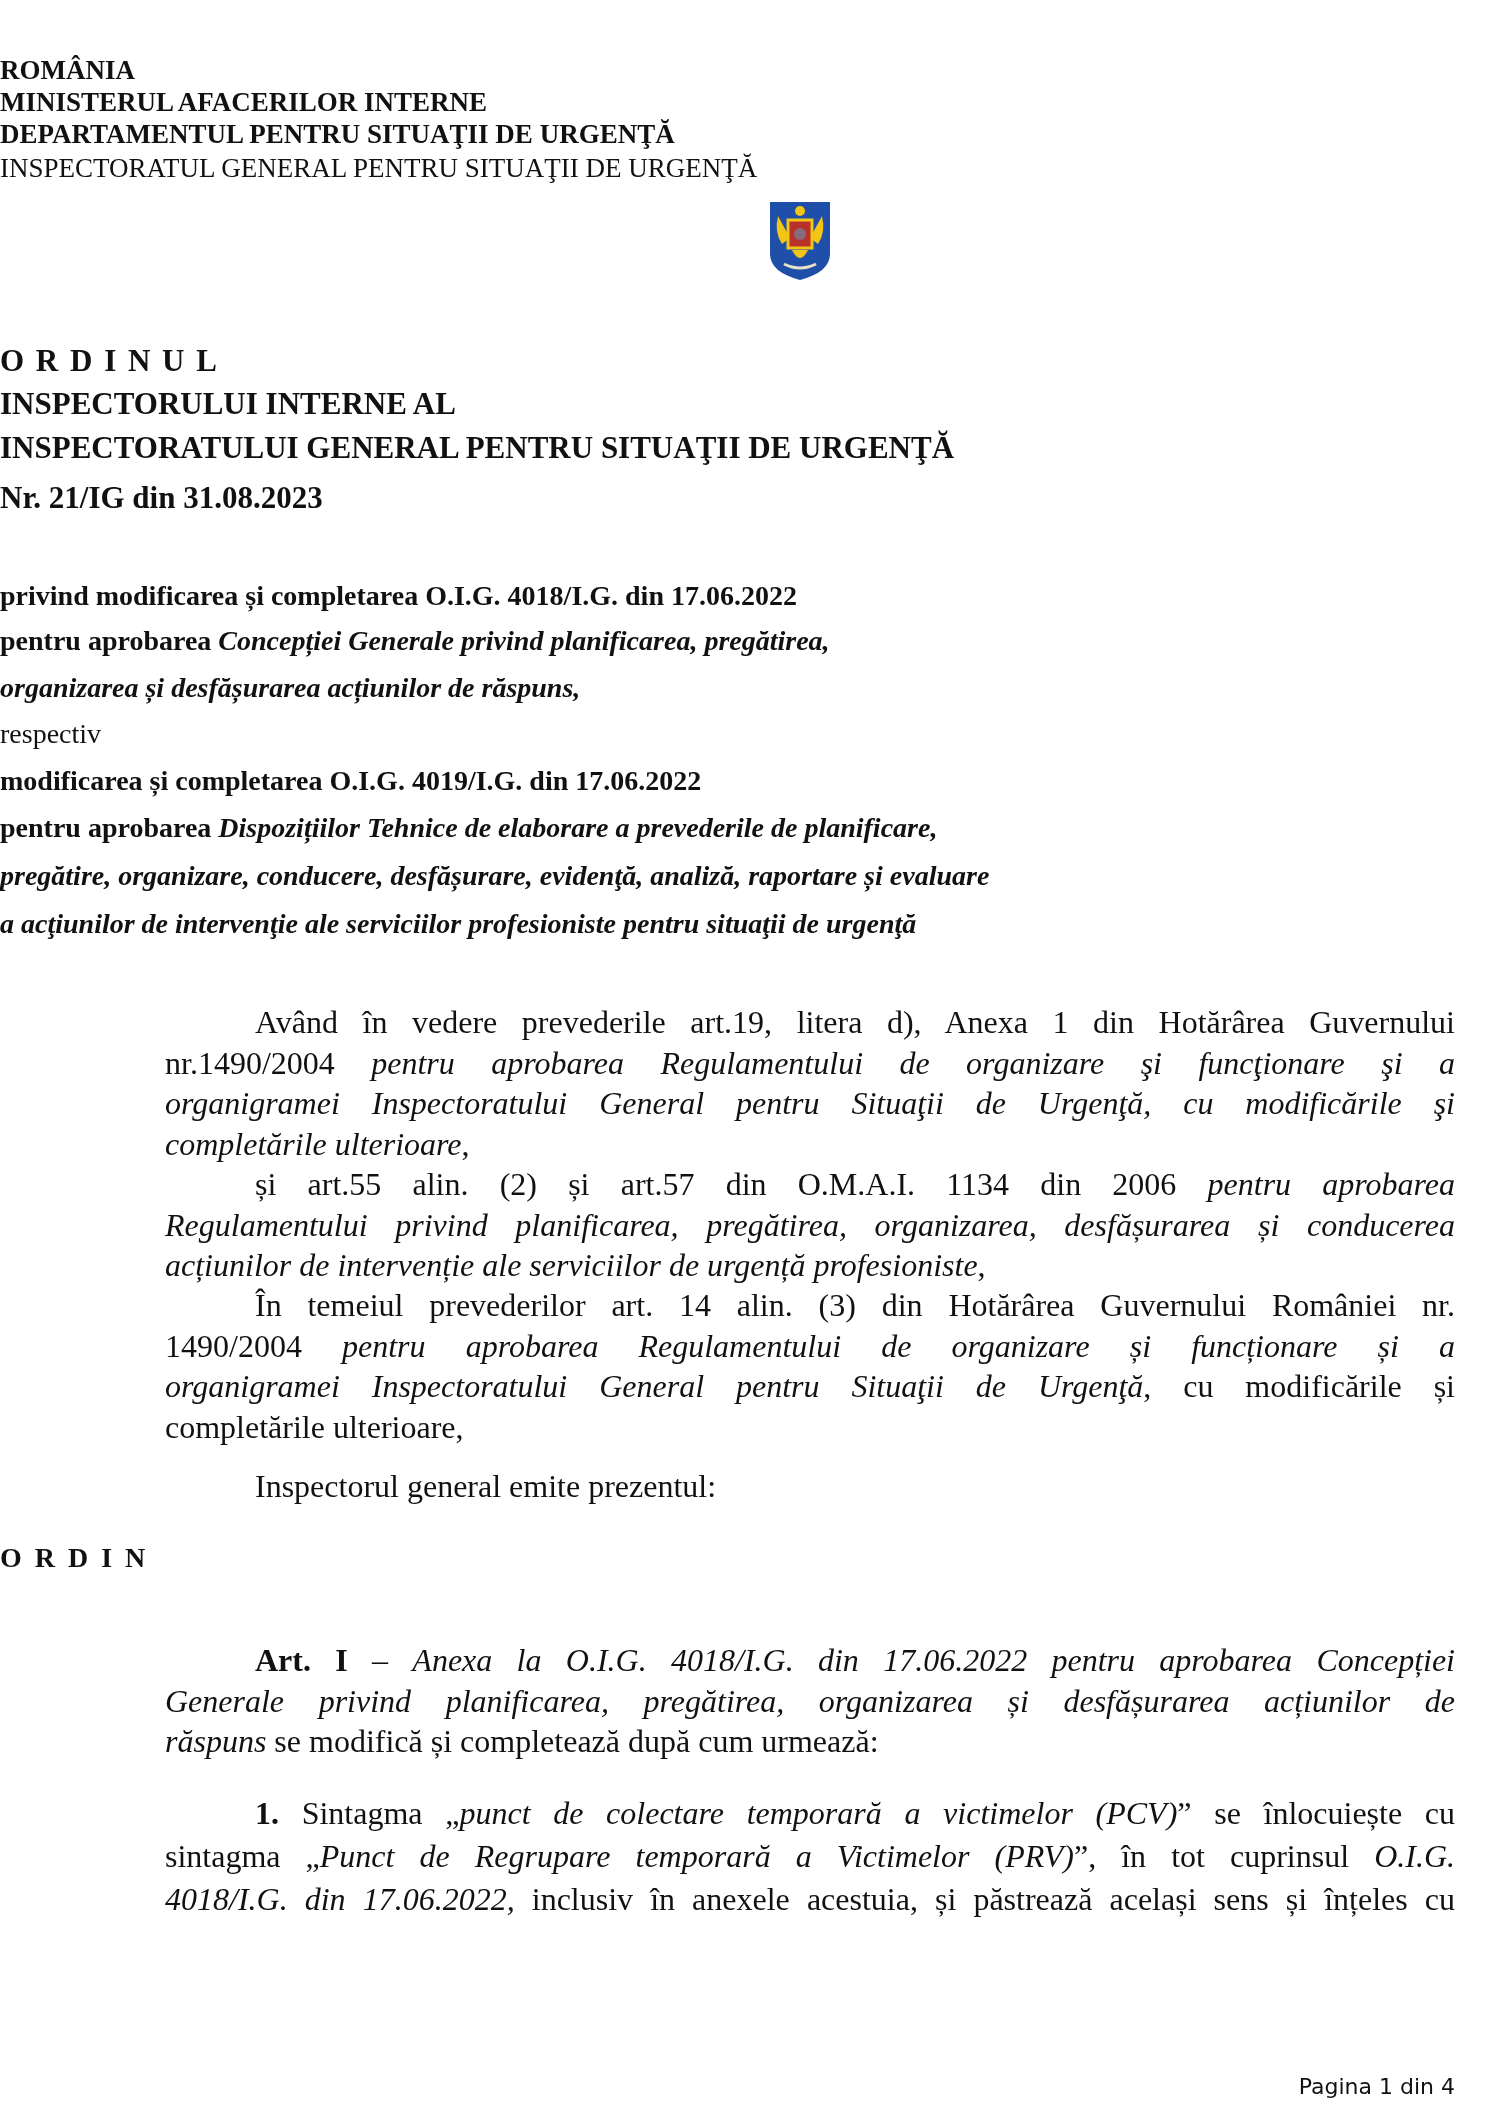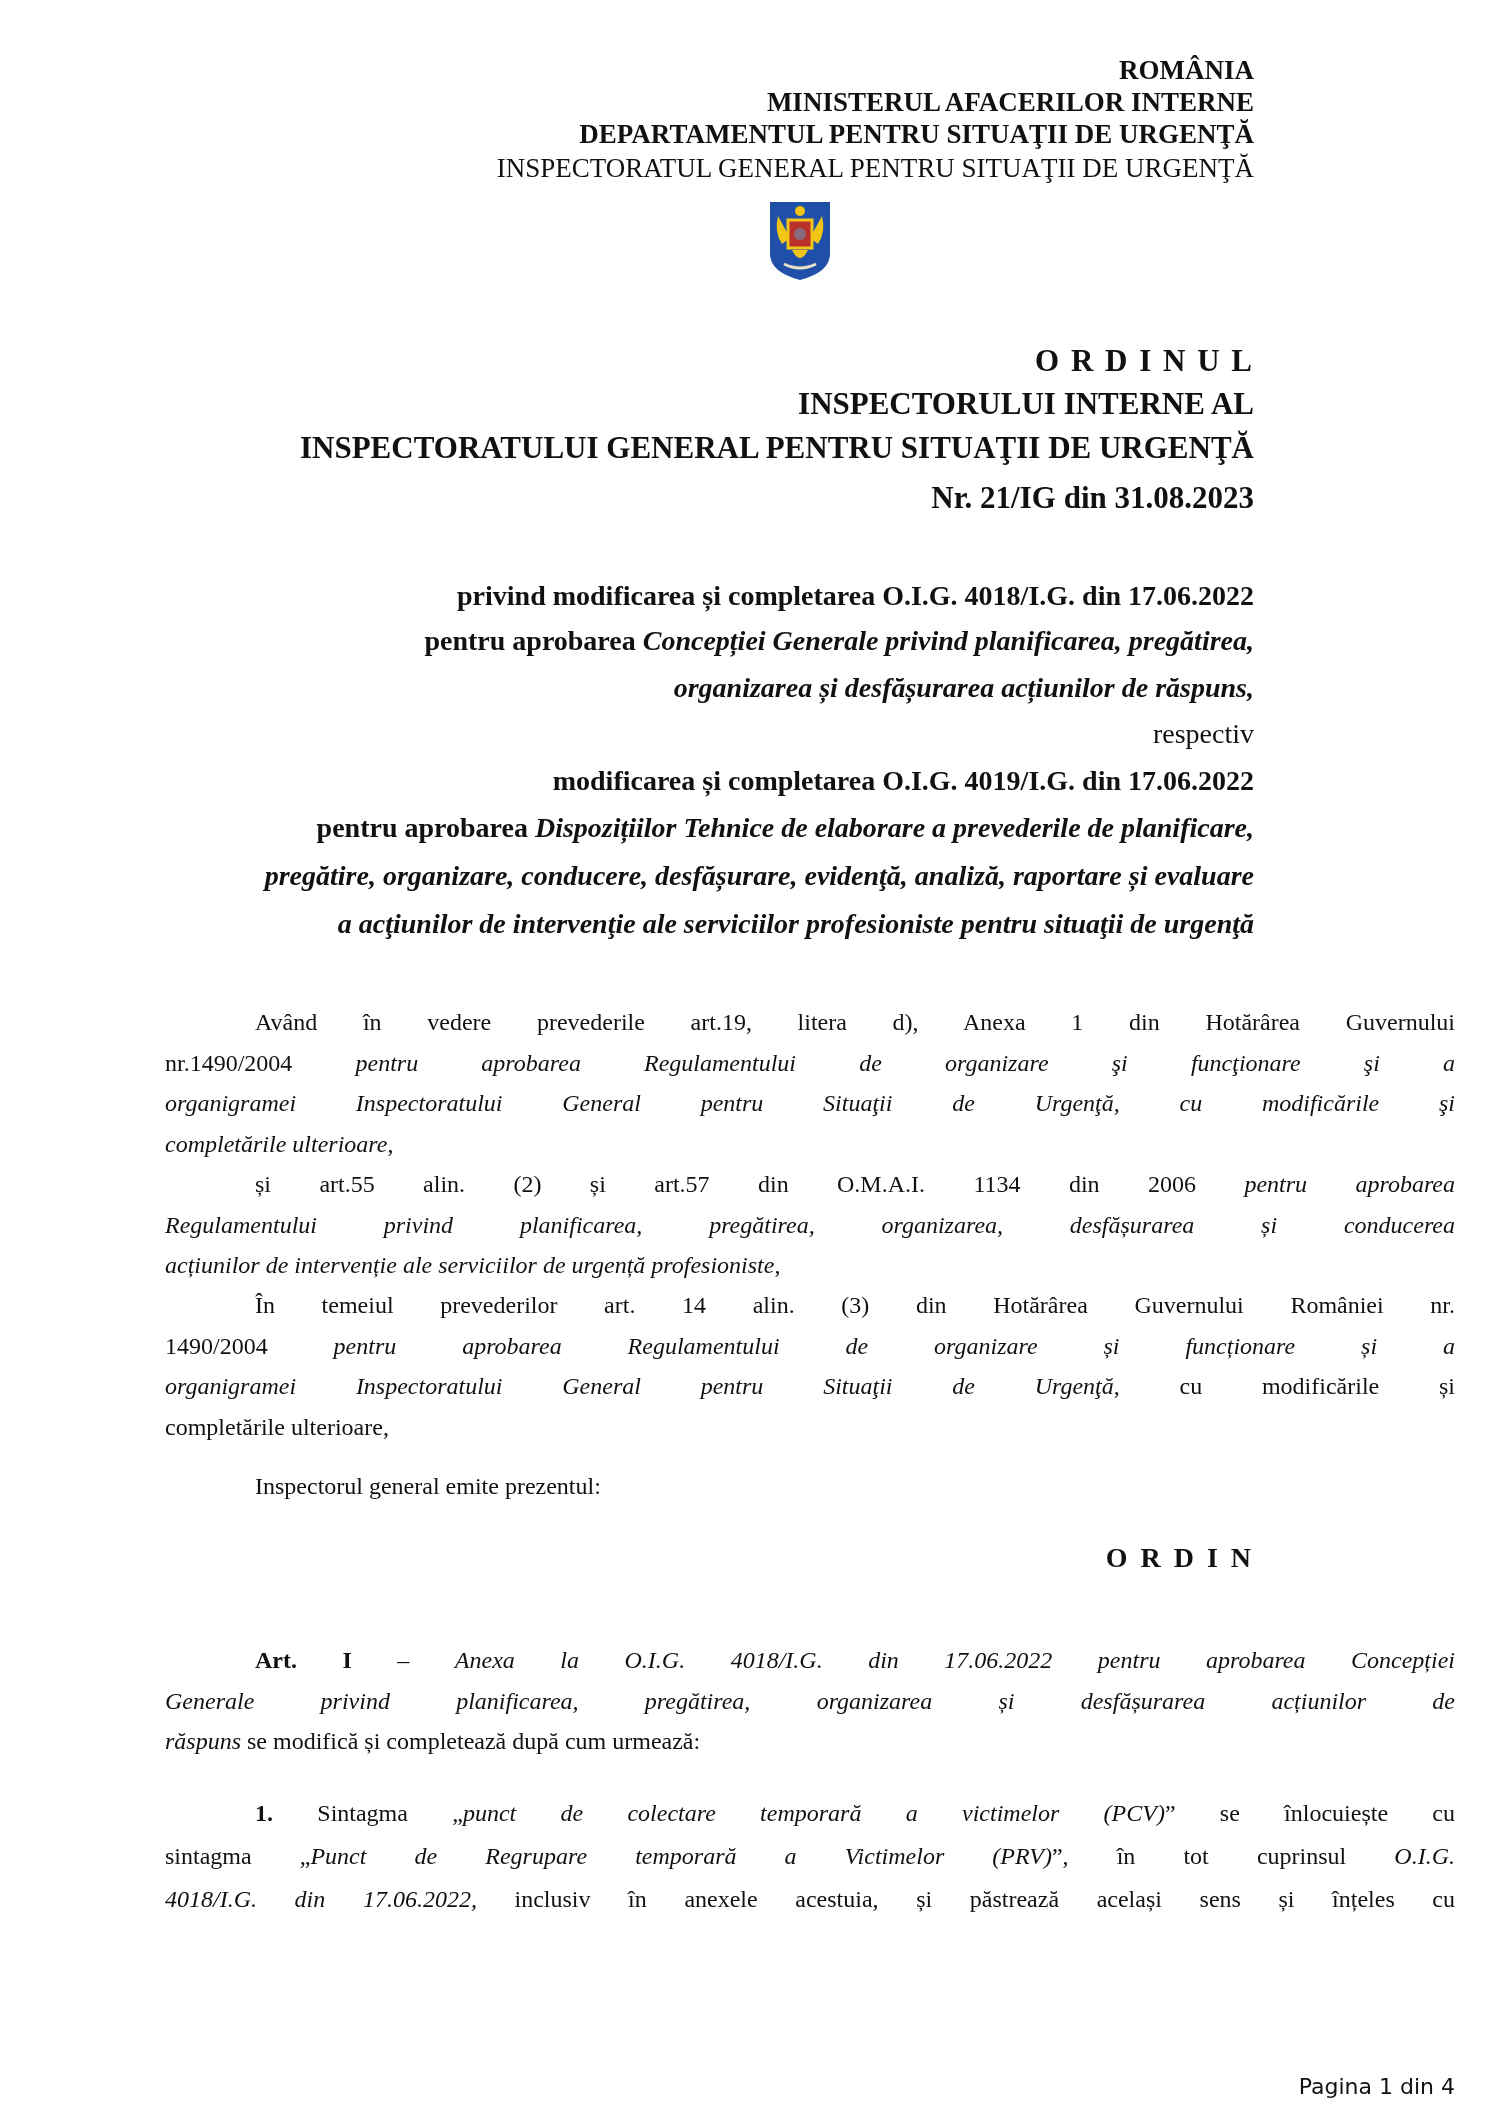--- a/index.html
+++ b/index.html
@@ -1,24 +1,24 @@
 <!DOCTYPE html>
 <html><head>
 <meta charset="utf-8">
 <style>
   html,body{margin:0;padding:0;background:#fff;}
   body{width:1500px;height:2120px;position:relative;overflow:hidden;
        font-family:"Liberation Serif","DejaVu Serif",serif;color:#111;}
-  .c{position:absolute;left:10px;width:1244px;text-align:right;white-space:nowrap;}
+  .c{position:absolute;left:0;width:1244px;text-align:left;white-space:nowrap;}
   .b{font-weight:bold;}
   .i{font-style:italic;}
   .hdr{font-size:27px;line-height:32px;}
   .t1{font-size:31px;}
   .t2{font-size:28px;}
-  .para{position:absolute;left:165px;width:1290px;font-size:24px;line-height:40.5px;text-align:justify;}
+  .para{position:absolute;left:165px;width:1290px;font-size:32px;line-height:40.5px;text-align:justify;}
   .para .ind{display:inline-block;width:90px;}
   .para .line{display:block;text-align:justify;text-align-last:justify;}
   .para .last{display:block;text-align:left;}
   .p2{line-height:43px;}
   #arms{position:absolute;left:768px;top:198px;width:64px;height:84px;}
   #footer{position:absolute;right:45px;top:2074px;font-family:"DejaVu Sans","Liberation Sans",sans-serif;font-size:22px;}
 </style>
 </head>
 <body>
 

